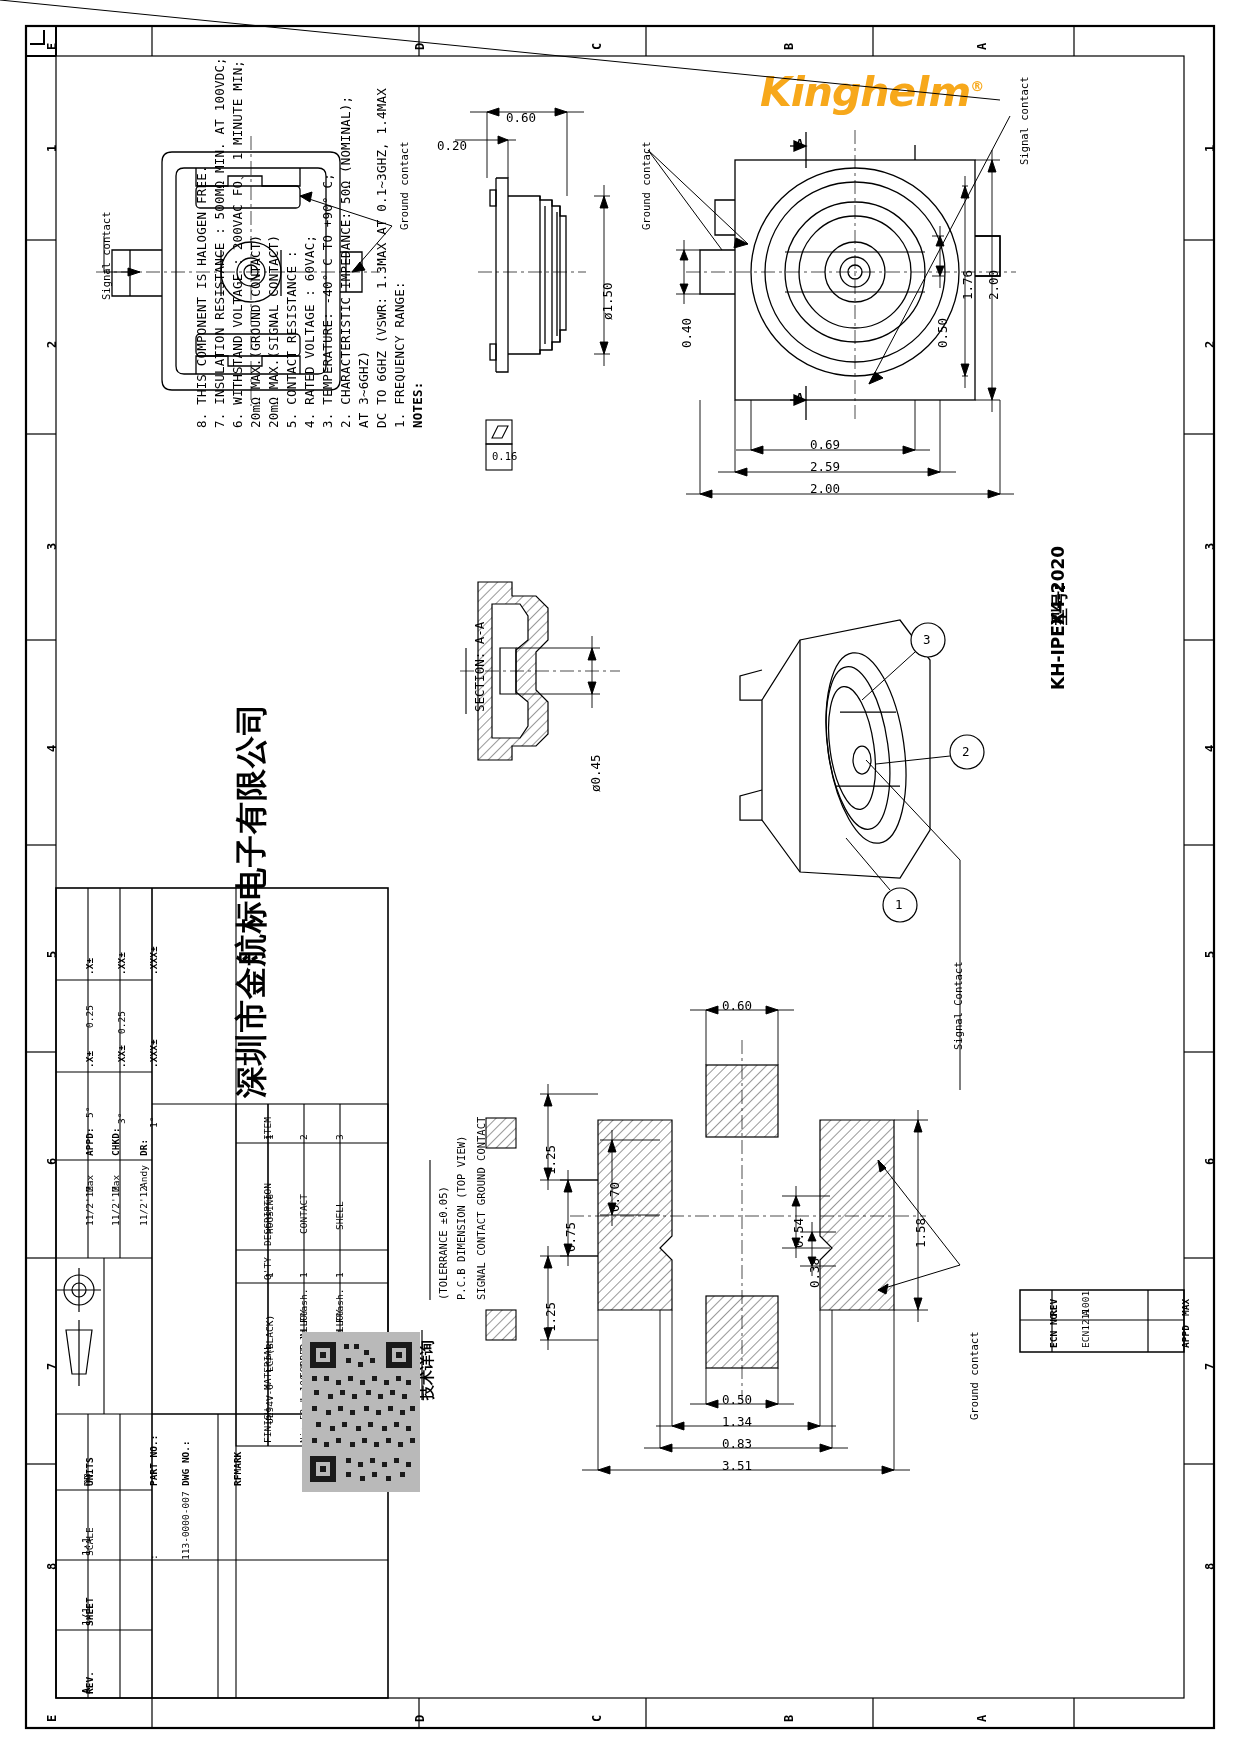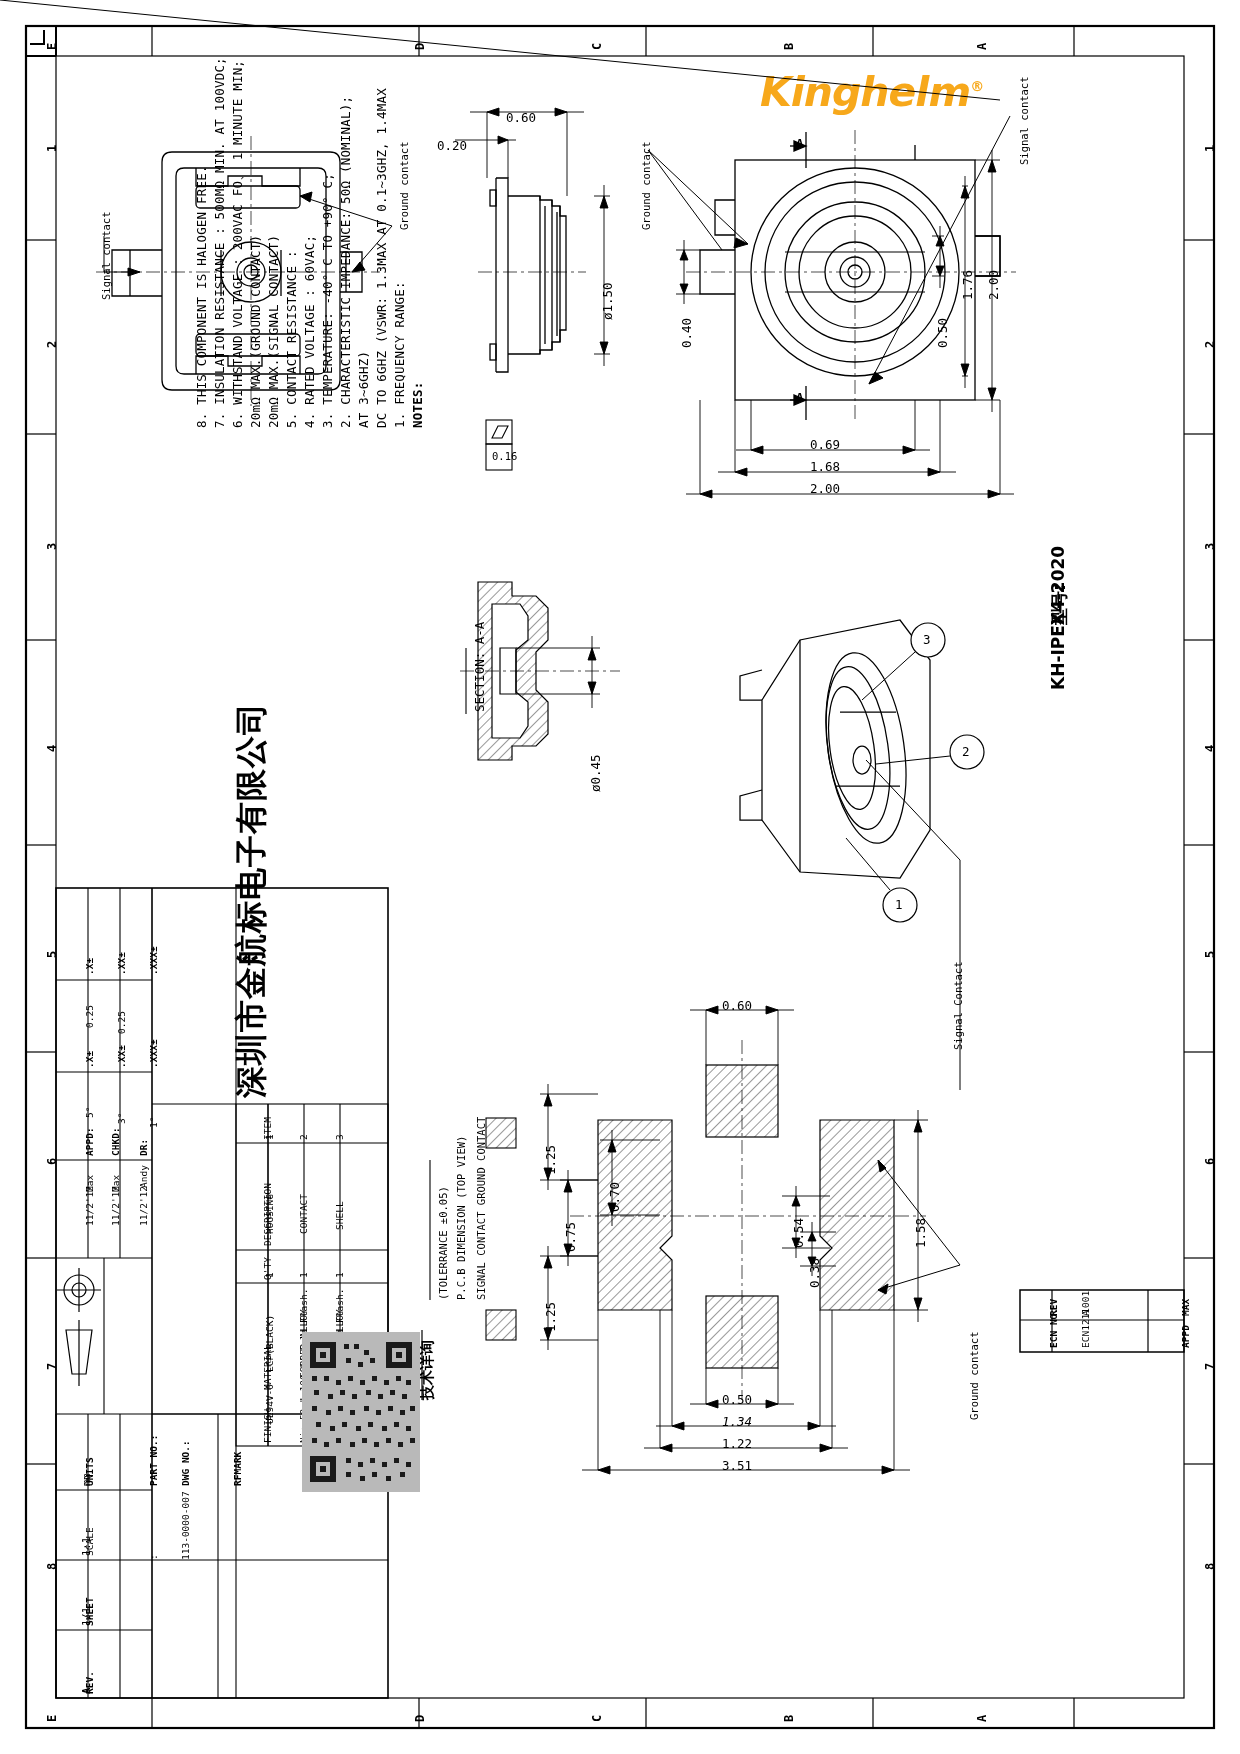--- a/index.html
+++ b/index.html
@@ -314,21 +314,21 @@
       <line x1="686" y1="494" x2="1014" y2="494"></line>
       <polygon points="700,494 712,490 712,498" fill="#000"></polygon>
       <polygon points="1000,494 988,490 988,498" fill="#000"></polygon>
     </g>
   </svg>
   <div class="rot dim" style="left:986px;top:300px;">2.00</div>
   <div class="rot dim" style="left:960px;top:300px;">1.76</div>
   <div class="rot dim" style="left:935px;top:348px;">0.50</div>
   <div class="rot dim" style="left:679px;top:348px;">0.40</div>
   <div class="rot0 dim" style="left:810px;top:437px;">0.69</div>
-  <div class="rot0 dim" style="left:810px;top:459px;">1.68</div>
+  <div class="rot0 dim" style="left:810px;top:459px;">2.59</div>
   <div class="rot0 dim" style="left:810px;top:481px;">2.00</div>
 
   <div class="rot note bold" style="left:410px;top:428px;">NOTES:</div>
   <div class="rot note" style="left:392px;top:428px;">1. FREQUENCY RANGE:</div>
   <div class="rot note" style="left:374px;top:428px;">   DC TO 6GHZ (VSWR: 1.3MAX AT 0.1~3GHZ, 1.4MAX</div>
   <div class="rot note" style="left:356px;top:428px;">   AT 3~6GHZ)</div>
   <div class="rot note" style="left:338px;top:428px;">2. CHARACTERISTIC IMPEDANCE: 50Ω (NOMINAL);</div>
   <div class="rot note" style="left:320px;top:428px;">3. TEMPERATURE: -40° C TO +90° C;</div>
   <div class="rot note" style="left:302px;top:428px;">4. RATED VOLTAGE : 60VAC;</div>
   <div class="rot note" style="left:284px;top:428px;">5. CONTACT RESISTANCE :</div>
@@ -532,22 +532,22 @@
 
   <div class="rot0 dim" style="left:722px;top:998px;">0.60</div>
   <div class="rot dim" style="left:543px;top:1175px;">1.25</div>
   <div class="rot dim" style="left:607px;top:1212px;">0.70</div>
   <div class="rot dim" style="left:791px;top:1248px;">0.54</div>
   <div class="rot dim" style="left:563px;top:1252px;">0.75</div>
   <div class="rot dim" style="left:807px;top:1288px;">0.38</div>
   <div class="rot dim" style="left:543px;top:1332px;">1.25</div>
   <div class="rot dim" style="left:913px;top:1248px;">1.58</div>
   <div class="rot0 dim" style="left:722px;top:1392px;">0.50</div>
-  <div class="rot0 dim" style="left:722px;top:1414px;font-style:italic;">1.34</div>
-  <div class="rot0 dim" style="left:722px;top:1436px;">1.22</div>
+  <div class="rot0 dim" style="left:722px;top:1414px;">1.34</div>
+  <div class="rot0 dim" style="left:722px;top:1436px;">0.83</div>
   <div class="rot0 dim" style="left:722px;top:1458px;">3.51</div>
 
   <div class="rot small" style="left:475px;top:1300px;">SIGNAL CONTACT   GROUND CONTACT</div>
   <div class="rot small" style="left:455px;top:1300px;">P.C.B DIMENSION (TOP VIEW)</div>
   <div class="rot small" style="left:437px;top:1300px;">(TOLERRANCE ±0.05)</div>
   <div class="rot small" style="left:968px;top:1420px;">Ground contact</div>
   <svg width="1240" height="1754">
     <line x1="430" y1="1160" x2="430" y2="1300" stroke="#000" stroke-width="1.1"></line>
   </svg>
 

